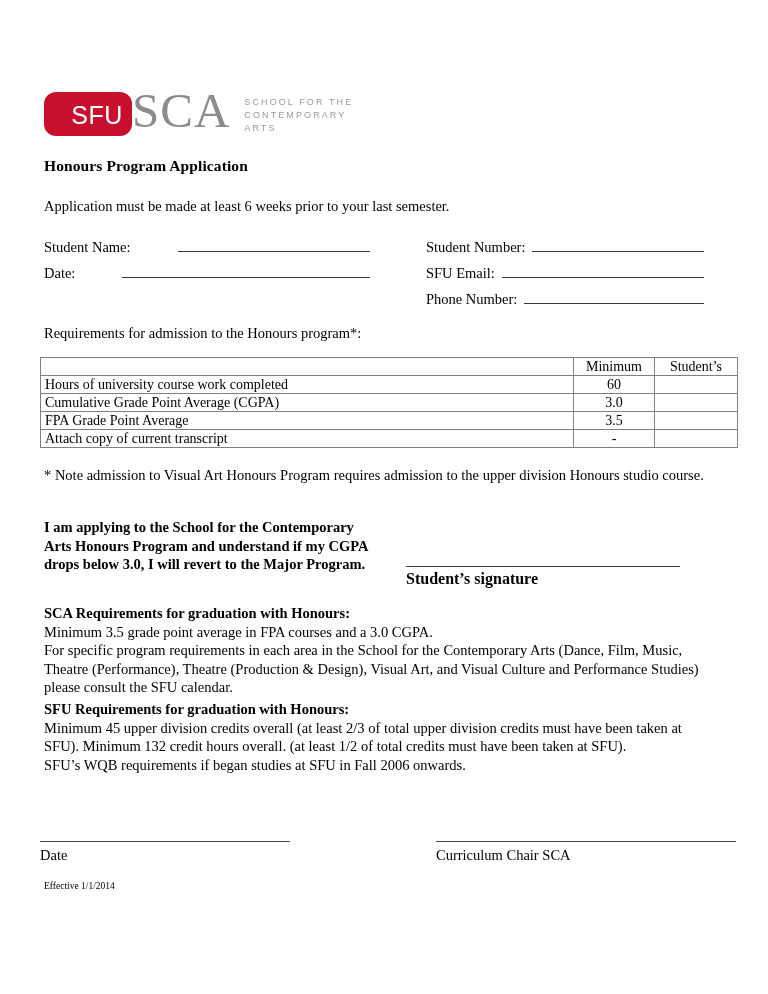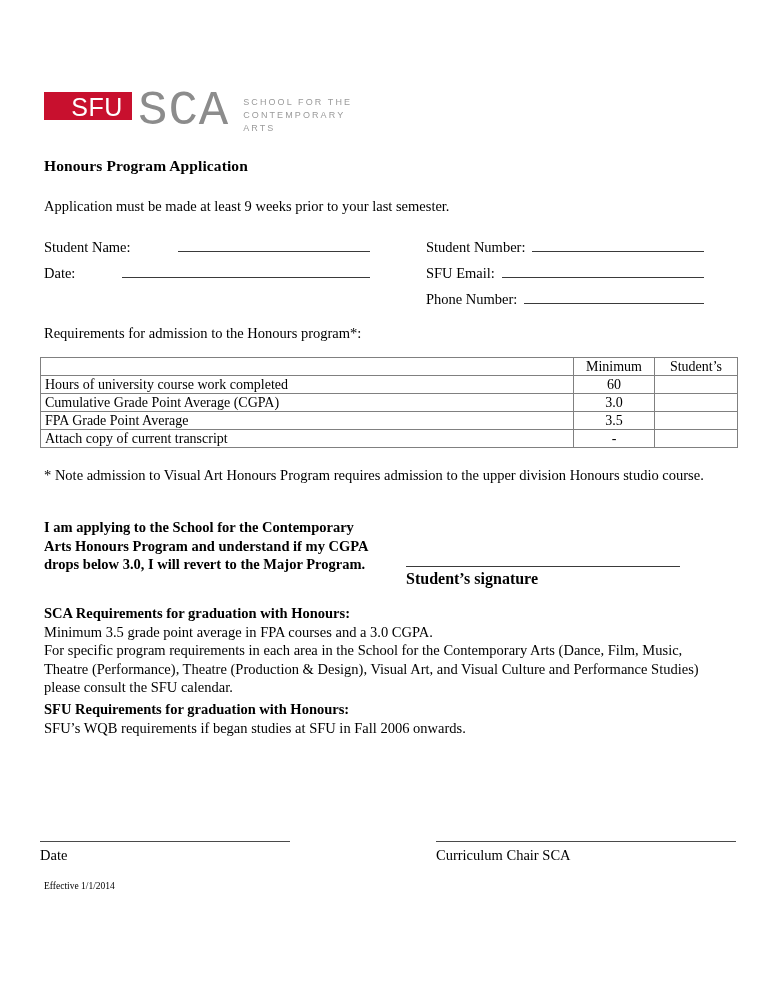--- a/index.html
+++ b/index.html
@@ -25,44 +25,44 @@
   
   .logo-block {
     position: absolute;
     left: 44px;
     top: 92px;
     display: flex;
     align-items: flex-start;
   }
   .sfu-box {
     width: 88px;
-    height: 28px;
+    height: 44px;
     background: #c8102e;
     display: flex;
-    align-items: flex-end;
+    align-items: center;
     justify-content: center;
+    border-radius: 12px;
   }
   .sfu-box .sfu-text {
     font-family: "Liberation Sans", "DejaVu Sans", sans-serif;
     color: #ffffff;
     font-size: 25px;
     font-weight: 400;
     letter-spacing: 0.5px;
     line-height: 1;
     padding-left: 18px;
     padding-top: 2px;
   }
   .sca-text {
-    font-family: Liberation Mono, monospace;
+    font-family: Liberation Serif, serif;
     font-size: 49px;
     font-weight: 300;
     color: #8c8c8c;
     line-height: 44px;
     letter-spacing: 1px;
-    margin-left: 6px;
     margin-top: -3px;
   }
   .sca-tagline {
     font-family: "Liberation Sans", "DejaVu Sans", sans-serif;
     font-size: 9px;
     color: #9a9a9a;
     letter-spacing: 2.1px;
     line-height: 13px;
     margin-left: 14px;
     margin-top: 4px;
@@ -224,21 +224,21 @@
     </div>
     <div class="sca-text">SCA</div>
     <div class="sca-tagline">
       <div>School for the</div>
       <div>Contemporary</div>
       <div>Arts</div>
     </div>
   </div>
 
   <div class="doc-title">Honours Program Application</div>
-  <div class="intro-line">Application must be made at least 9 weeks prior to your last semester.</div>
+  <div class="intro-line">Application must be made at least 6 weeks prior to your last semester.</div>
 
   <div class="fields">
     <div class="field-row">
       <div class="col-left">
         <span class="field-label">Student Name:</span>
         <span class="field-rule"></span>
       </div>
       <div class="col-right">
         <span class="field-label">Student Number:</span>
         <span class="field-rule short"></span>
@@ -308,20 +308,21 @@
   </div>
 
   <div class="block block-sca">
     <div class="hdr">SCA Requirements for graduation with Honours:</div>
     <div>Minimum 3.5 grade point average in FPA courses and a 3.0 CGPA.</div>
     <div>For specific program requirements in each area in the School for the Contemporary Arts (Dance, Film, Music, Theatre (Performance), Theatre (Production &amp; Design), Visual Art, and Visual Culture and Performance Studies) please consult the SFU calendar.</div>
   </div>
 
   <div class="block block-sfu">
     <div class="hdr">SFU Requirements for graduation with Honours:</div>
+    <div>Minimum 45 upper division credits overall (at least 2/3 of total upper division credits must have been taken at SFU). Minimum 132 credit hours overall. (at least 1/2 of total credits must have been taken at SFU).</div>
     <div>SFU’s WQB requirements if began studies at SFU in Fall 2006 onwards.</div>
   </div>
 
   <div class="bottom-sigs">
     <div class="bs-row">
       <div class="bs-left">
         <div class="bs-rule"></div>
         <div class="bs-label">Date</div>
       </div>
       <div class="bs-right">

